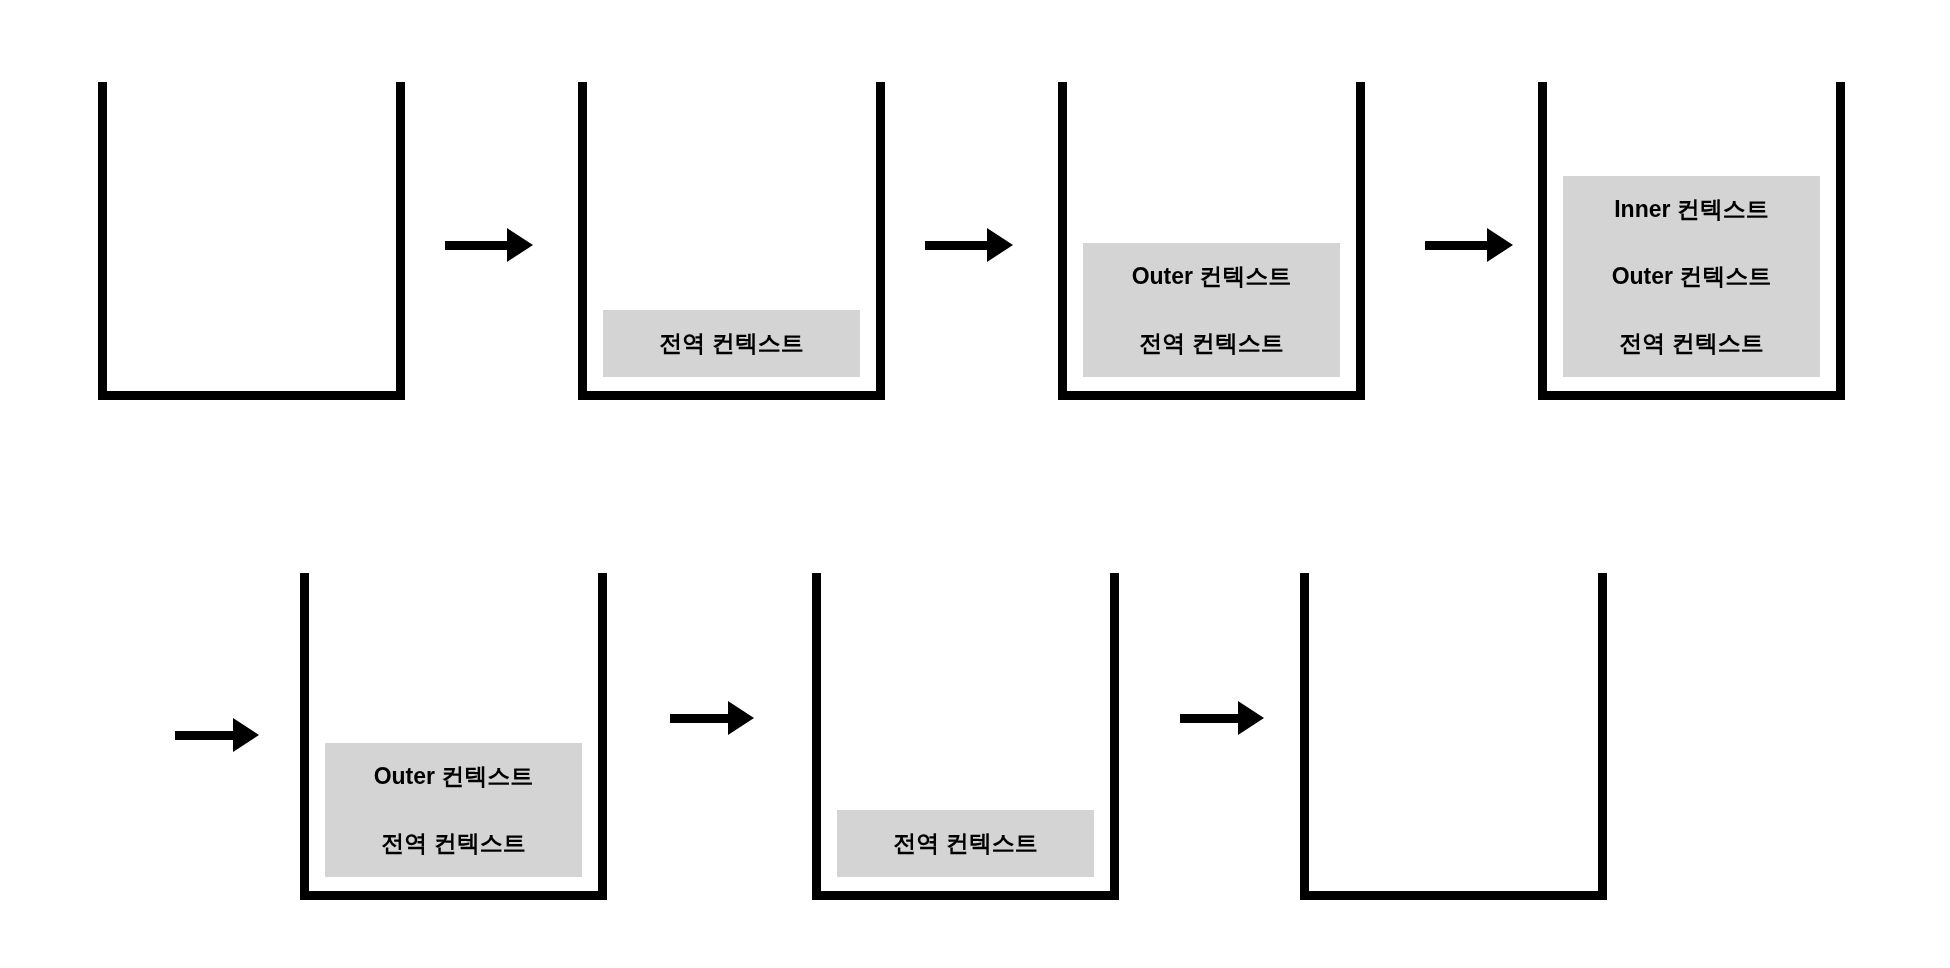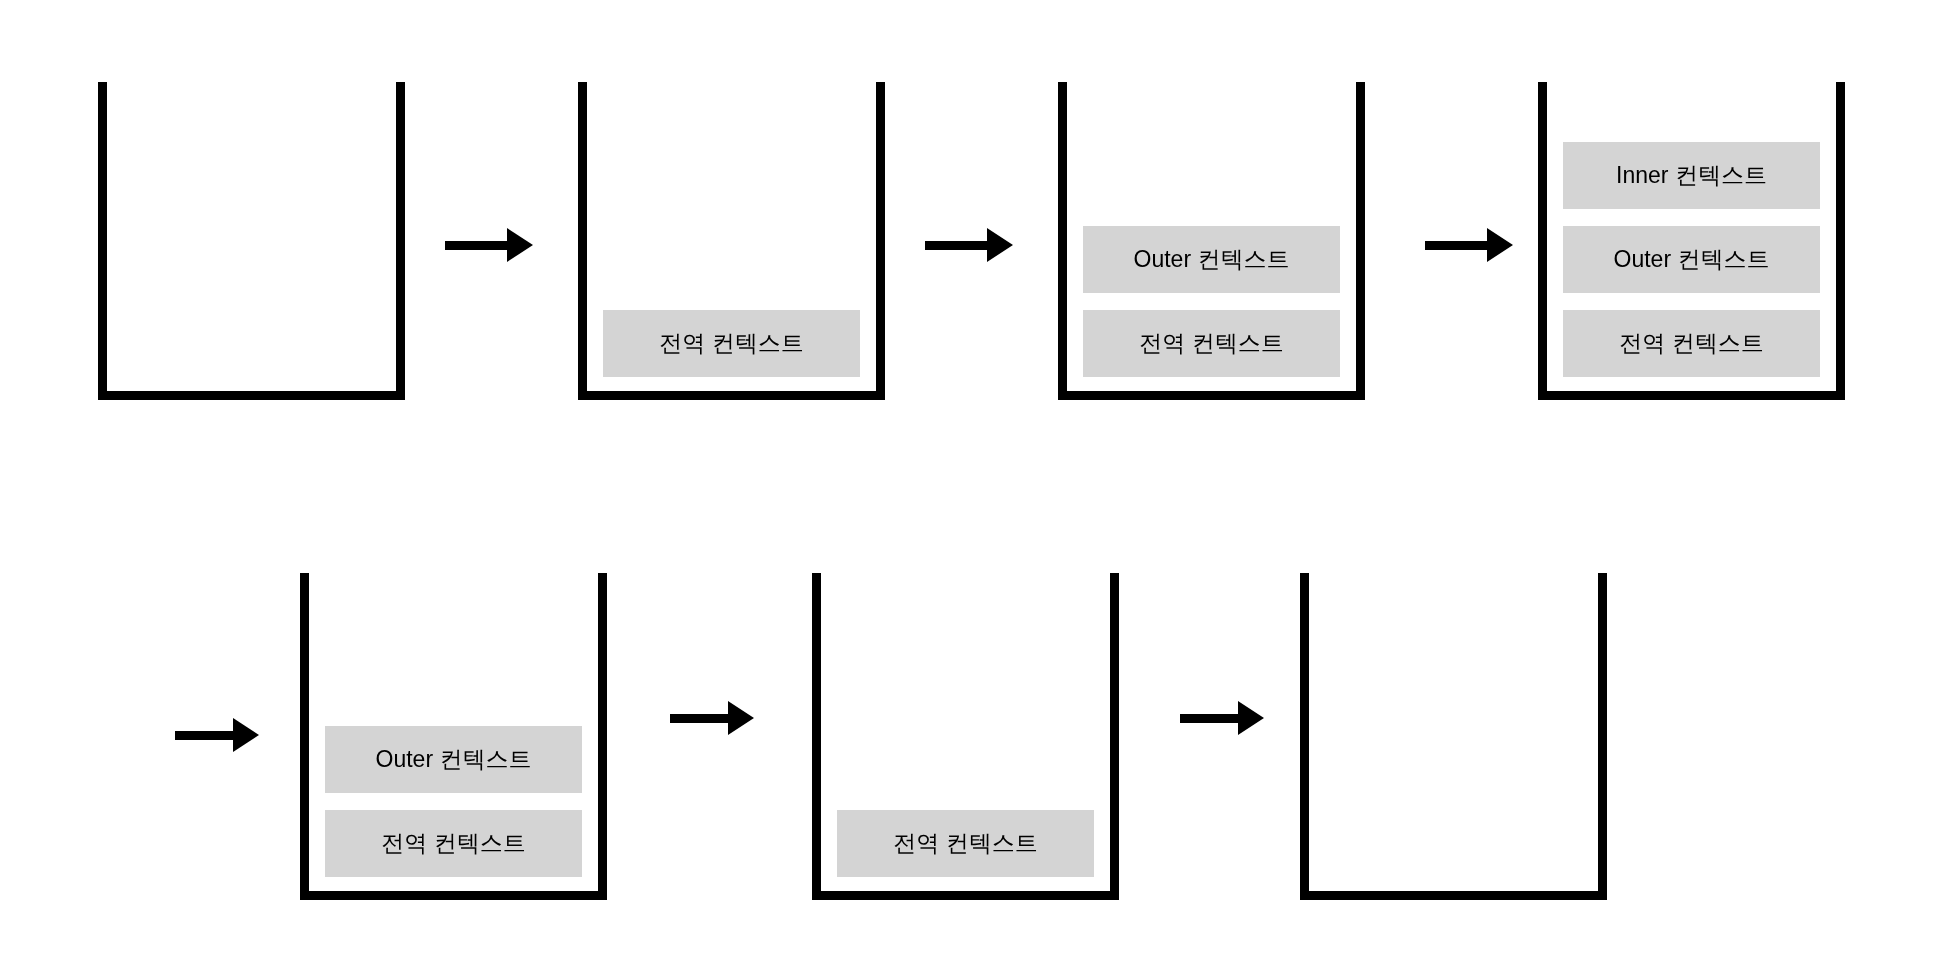--- a/index.html
+++ b/index.html
@@ -48,23 +48,22 @@
   .frame {
     box-sizing: border-box;
     width: 257px;
     height: 67px;
     background: #d4d4d4;
     color: #000000;
     display: flex;
     align-items: center;
     justify-content: center;
     font-size: 23px;
-    font-weight: 400;
+    font-weight: 700;
     letter-spacing: 0px;
-    margin-top: 17px;
     white-space: nowrap;
   }
 
   
   .arrow {
     position: absolute;
     height: 34px;
     display: flex;
     align-items: center;
   }

